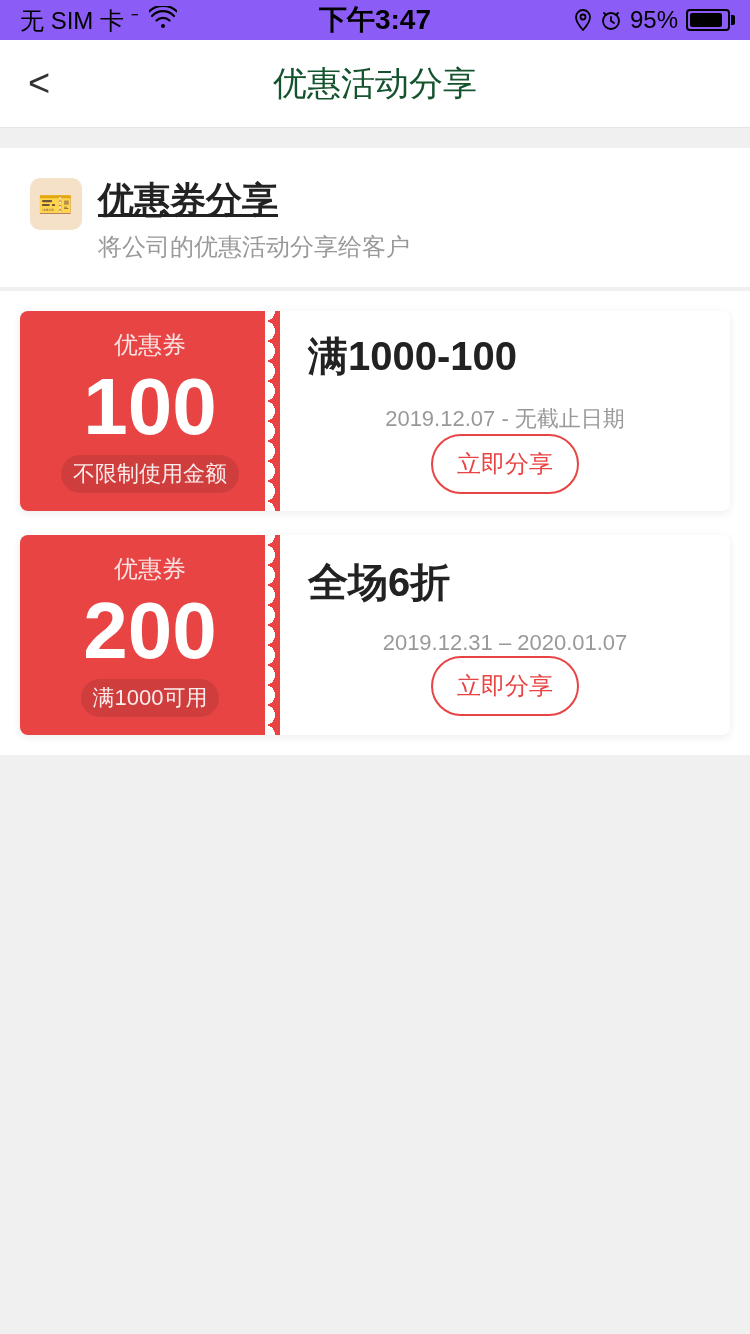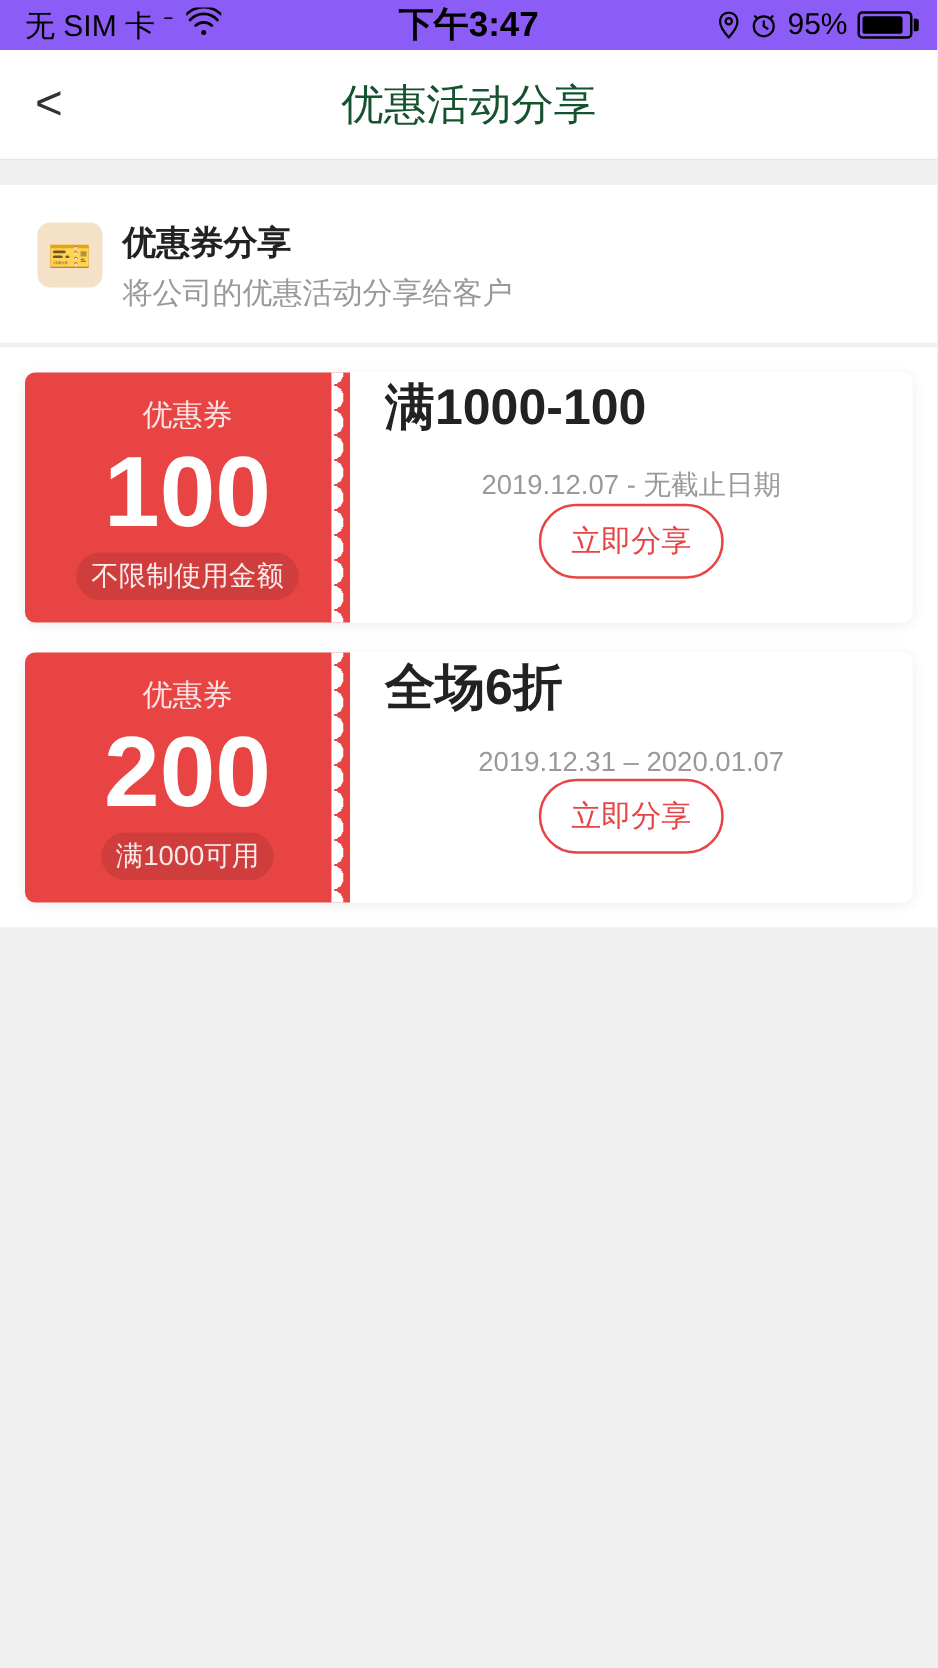--- a/index.html
+++ b/index.html
@@ -116,24 +116,25 @@
       justify-content: center;
       font-size: 28px;
       flex-shrink: 0;
       margin-top: 2px;
     }
     .section-text {
       display: flex;
       flex-direction: column;
     }
     .section-title {
-      font-size: 27px;
+      font-size: 36px;
       font-weight: 600;
       color: #222;
       margin-bottom: 6px;
+      text-decoration: underline;
     }
     .section-subtitle {
       font-size: 24px;
       color: #999;
     }
 
     
     .coupon-list {
       background: #fff;
       margin-top: 4px;
@@ -200,20 +201,21 @@
       padding: 4px 12px;
       border-radius: 20px;
     }
 
     
     .coupon-right {
       flex: 1;
       background: #fff;
       display: flex;
       flex-direction: column;
+      justify-content: center;
       padding: 0 28px;
       border-radius: 0 8px 8px 0;
       position: relative;
     }
     .coupon-name {
       font-size: 40px;
       font-weight: 700;
       color: #222;
       margin-bottom: 20px;
     }

